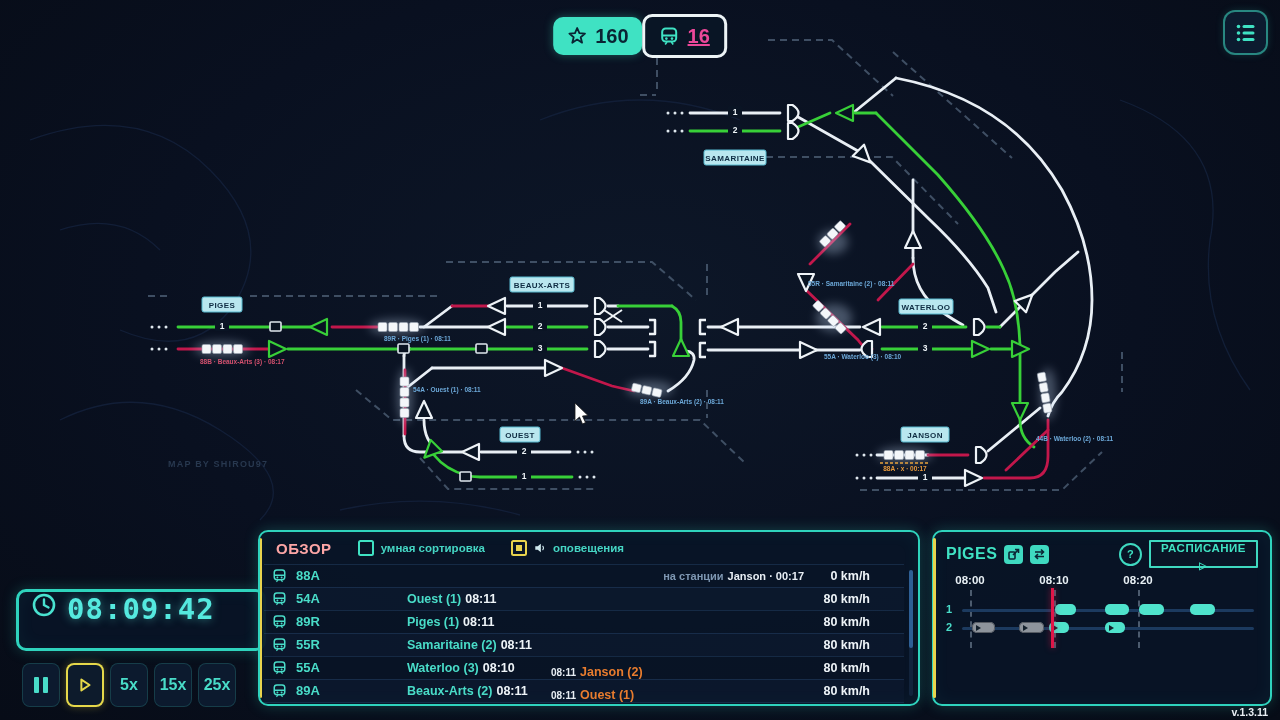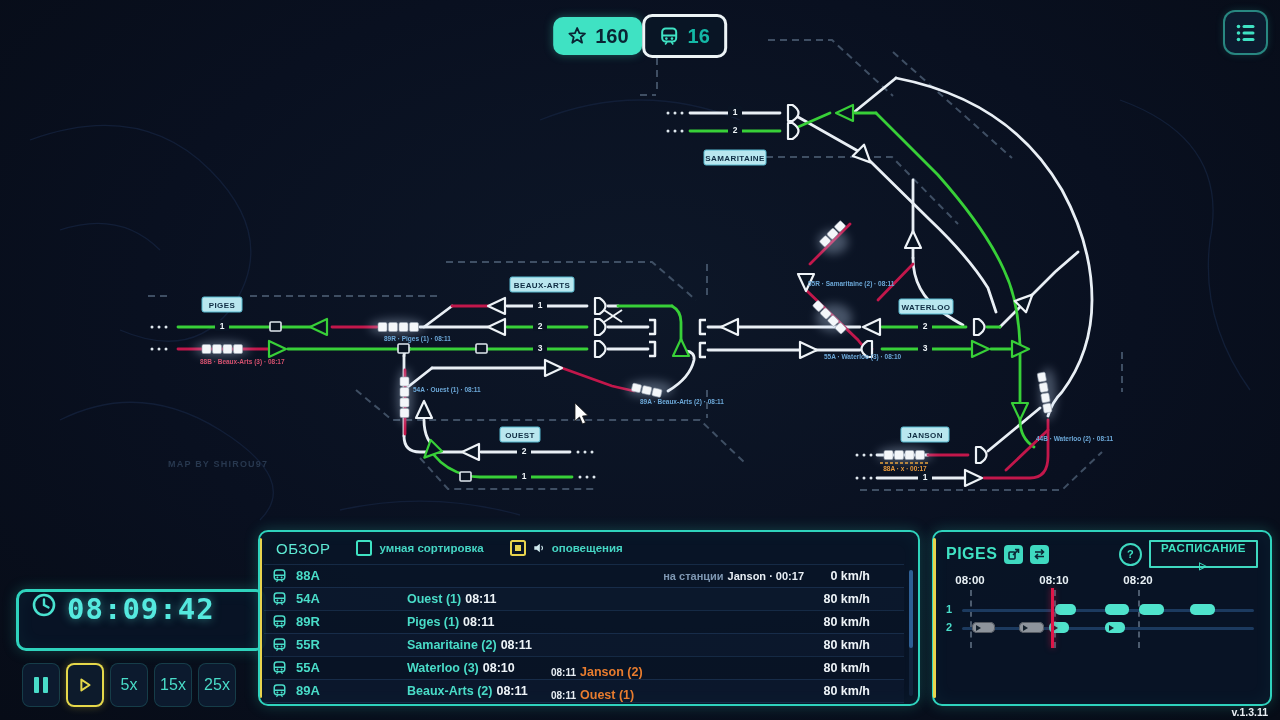--- a/index.html
+++ b/index.html
@@ -4,45 +4,45 @@
 <style>
   html,body{margin:0;padding:0;background:#05090f;font-family:"Liberation Sans",sans-serif;}
   .screen{position:relative;width:1280px;height:720px;overflow:hidden;
     background:radial-gradient(ellipse at 50% 42%, #0d1728 0%, #091020 55%, #070c17 100%);}
   svg text{font-family:"Liberation Sans",sans-serif;}
 
   
   .hud-badges{position:absolute;top:14px;left:50%;transform:translateX(-50%);display:flex;align-items:center;}
   .badge{display:flex;align-items:center;gap:8px;height:38px;padding:0 14px;border-radius:10px;font-weight:800;font-size:20px;}
   .badge-star{background:#3fe2c3;color:#0a2433;box-shadow:0 0 10px rgba(63,226,195,.35);}
-  .badge-trains{background:rgba(10,22,38,.92);border:3px solid #edf4f6;color:#14b8a6;}
+  .badge-trains{background:rgba(10,22,38,.92);border:3px solid #edf4f6;color:#ec4899;text-decoration:underline;}
   .menu-btn{position:absolute;top:12px;right:14px;width:41px;height:41px;border-radius:10px;
     background:#0c1b2f;box-shadow:0 0 0 2px rgba(63,220,200,.55),0 0 10px rgba(63,220,200,.25);
     display:flex;align-items:center;justify-content:center;}
 
   
   .panel{position:absolute;background:rgba(9,20,38,.94);border:2px solid #2fd3bd;border-radius:10px;
     box-shadow:0 0 14px rgba(47,211,189,.25), inset 0 0 18px rgba(47,211,189,.06);}
   .panel .ystripe{position:absolute;left:-1px;top:6px;bottom:6px;width:3px;background:#e8d44d;border-radius:2px;}
 
   
   .clock-panel{left:16px;top:589px;width:220px;height:56px;display:flex;align-items:flex-start;gap:10px;padding:0 12px;border-width:3px;}
   .clock-time{font-family:"DejaVu Sans Mono",monospace;font-weight:700;font-size:29px;color:#55e9df;
     letter-spacing:1px;text-shadow:0 0 10px rgba(85,233,223,.55);}
   .speed-controls{position:absolute;left:22px;top:663px;display:flex;gap:6px;}
   .sbtn{width:38px;height:44px;border-radius:8px;background:#0c1a2e;display:flex;align-items:center;justify-content:center;
-    color:#49dcc8;font-weight:400;font-size:16px;box-shadow:inset 0 0 0 1px rgba(73,220,200,.18);}
+    color:#49dcc8;font-weight:700;font-size:16px;box-shadow:inset 0 0 0 1px rgba(73,220,200,.18);}
   .sbtn.play{background:#0d1b2c;box-shadow:inset 0 0 0 2px #e6d84a,0 0 8px rgba(230,216,74,.3);}
   .pause-bars{display:flex;gap:4px;}
   .pause-bars span{display:block;width:5px;height:16px;background:#49dcc8;border-radius:1px;}
 
   
   .overview-panel{left:258px;top:530px;width:658px;height:172px;overflow:hidden;}
   .ov-header{display:flex;align-items:center;height:32px;padding:0 16px;gap:26px;}
-  .ov-title{color:#5eead4;font-size:15px;font-weight:400;text-transform:uppercase;letter-spacing:.5px;}
+  .ov-title{color:#fca5a5;font-size:15px;font-weight:700;text-transform:uppercase;letter-spacing:.5px;}
   .chk{display:flex;align-items:center;gap:7px;color:#45d6c4;font-size:11.5px;font-weight:700;}
   .cbox{width:12px;height:12px;border:2px solid #3fe2c3;border-radius:2.5px;display:flex;align-items:center;justify-content:center;}
   .cbox.yellow{border-color:#e8d44d;}
   .cbox.yellow i{display:block;width:6px;height:6px;background:#e8d44d;}
   .ov-rows{position:absolute;left:4px;right:14px;top:32px;}
   .trow{position:relative;height:22px;border-top:1px solid rgba(44,78,120,.38);}
   .trow:nth-child(even){background:rgba(16,32,56,.35);}
   .ticon{position:absolute;left:8px;top:3px;}
   .tid{position:absolute;left:32px;top:3px;color:#49dcc8;font-weight:800;font-size:13px;}
   .tdest{position:absolute;left:143px;top:4px;font-size:12.5px;font-weight:800;}

